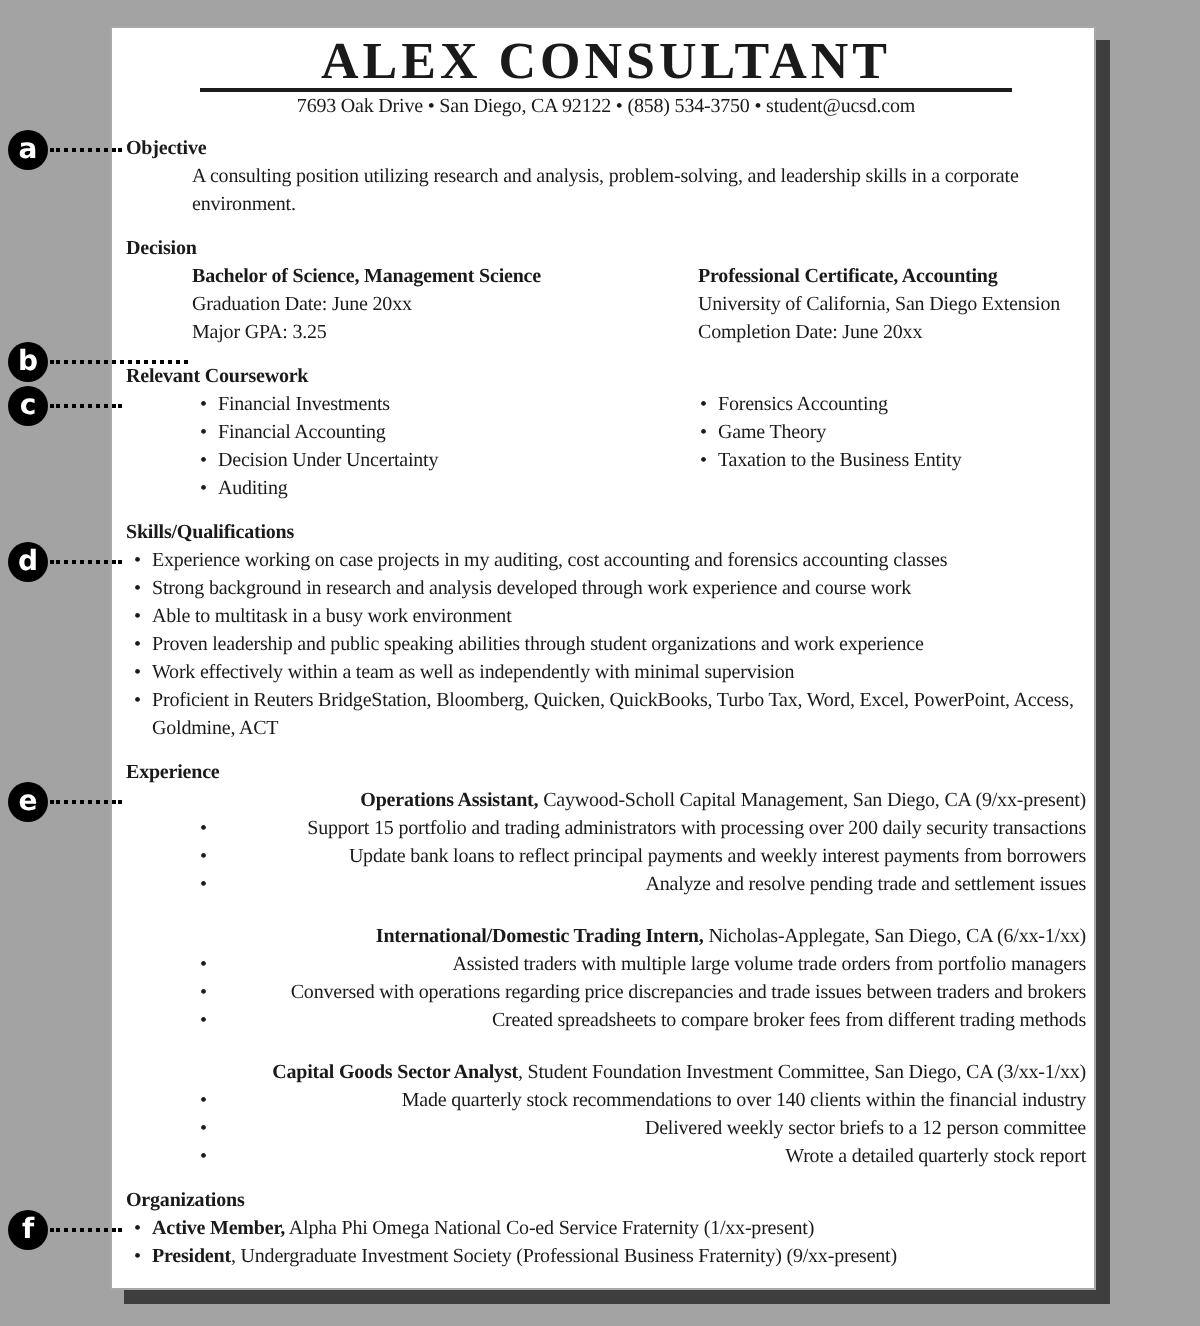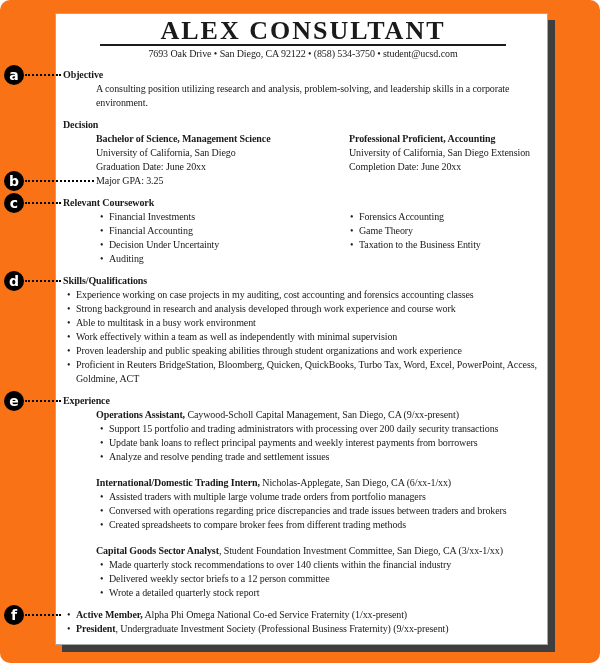--- a/index.html
+++ b/index.html
@@ -1,24 +1,23 @@
 <!DOCTYPE html>
 <html><head>
 <meta charset="utf-8">
 <style>
   html, body { margin: 0; padding: 0; background: #ffffff; }
   #canvas {
     position: relative;
     width: 600px;
     height: 663px;
     overflow: hidden;
-    background: #f97316;
+    background: #a3a3a3;
     font-family: "Liberation Serif", serif;
     color: #1a1a1a;
-    border-radius: 10px;
   }
   
   #page {
     position: absolute;
     left: 55px;
     top: 13px;
     width: 493px;
     height: 632px;
     background: #ffffff;
     border: 1px solid #a8a8a8;
@@ -51,21 +50,21 @@
   .sec-h { font-weight: bold; }
   .indent { margin-left: 33px; }
   .bold { font-weight: bold; }
   ul.b { margin: 0; padding: 0 0 0 13px; list-style: none; }
   ul.b li { position: relative; }
   ul.b li::before { content: "\2022"; position: absolute; left: -9px; }
   .cols { display: flex; }
   .col-l { width: 250px; flex: 0 0 250px; }
   .col-r { flex: 1; }
   .edu-cols .col-l { width: 253px; flex: 0 0 253px; }
-  .job { margin-bottom: 12px; }
+  .job { margin-bottom: 12px; text-align: right; }
   .job:last-child { margin-bottom: 4px; }
   
   .marker {
     position: absolute;
     left: 4px;
     height: 20px;
     display: flex;
     align-items: center;
   }
   .disc {
@@ -101,26 +100,25 @@
     <div class="sec">
       <div class="sec-h">Objective</div>
       <div class="indent">A consulting position utilizing research and analysis, problem-solving, and leadership skills in a corporate environment.</div>
     </div>
 
     <div class="sec">
       <div class="sec-h">Decision</div>
       <div class="cols edu-cols indent">
         <div class="col-l">
           <div class="bold">Bachelor of Science, Management Science</div>
-          <div>University of California, San Diego</div>
           <div>Graduation Date: June 20xx</div>
           <div>Major GPA: 3.25</div>
         </div>
         <div class="col-r">
-          <div class="bold">Professional Proficient, Accounting</div>
+          <div class="bold">Professional Certificate, Accounting</div>
           <div>University of California, San Diego Extension</div>
           <div>Completion Date: June 20xx</div>
         </div>
       </div>
     </div>
 
     <div class="sec">
       <div class="sec-h">Relevant Coursework</div>
       <div class="cols indent">
         <div class="col-l">
@@ -140,22 +138,22 @@
         </div>
       </div>
     </div>
 
     <div class="sec">
       <div class="sec-h">Skills/Qualifications</div>
       <ul class="b indent">
         <li>Experience working on case projects in my auditing, cost accounting and forensics accounting classes</li>
         <li>Strong background in research and analysis developed through work experience and course work</li>
         <li>Able to multitask in a busy work environment</li>
+        <li>Proven leadership and public speaking abilities through student organizations and work experience</li>
         <li>Work effectively within a team as well as independently with minimal supervision</li>
-        <li>Proven leadership and public speaking abilities through student organizations and work experience</li>
         <li>Proficient in Reuters BridgeStation, Bloomberg, Quicken, QuickBooks, Turbo Tax, Word, Excel, PowerPoint, Access, Goldmine, ACT</li>
       </ul>
     </div>
 
     <div class="sec">
       <div class="sec-h">Experience</div>
 
       <div class="job indent">
         <div><span class="bold">Operations Assistant,</span><span> Caywood-Scholl Capital Management, San Diego, CA (9/xx-present)</span></div>
         <ul class="b">
@@ -178,20 +176,21 @@
         <div><span class="bold">Capital Goods Sector Analyst</span><span>, Student Foundation Investment Committee, San Diego, CA (3/xx-1/xx)</span></div>
         <ul class="b">
           <li>Made quarterly stock recommendations to over 140 clients within the financial industry</li>
           <li>Delivered weekly sector briefs to a 12 person committee</li>
           <li>Wrote a detailed quarterly stock report</li>
         </ul>
       </div>
     </div>
 
     <div class="sec">
+      <div class="sec-h">Organizations</div>
       <ul class="b indent">
         <li><span class="bold">Active Member,</span><span> Alpha Phi Omega National Co-ed Service Fraternity (1/xx-present)</span></li>
         <li><span class="bold">President</span><span>, Undergraduate Investment Society (Professional Business Fraternity) (9/xx-present)</span></li>
       </ul>
     </div>
 
   </div>
 
   <div class="marker" style="top: 65px;">
     <span class="disc">a</span>

